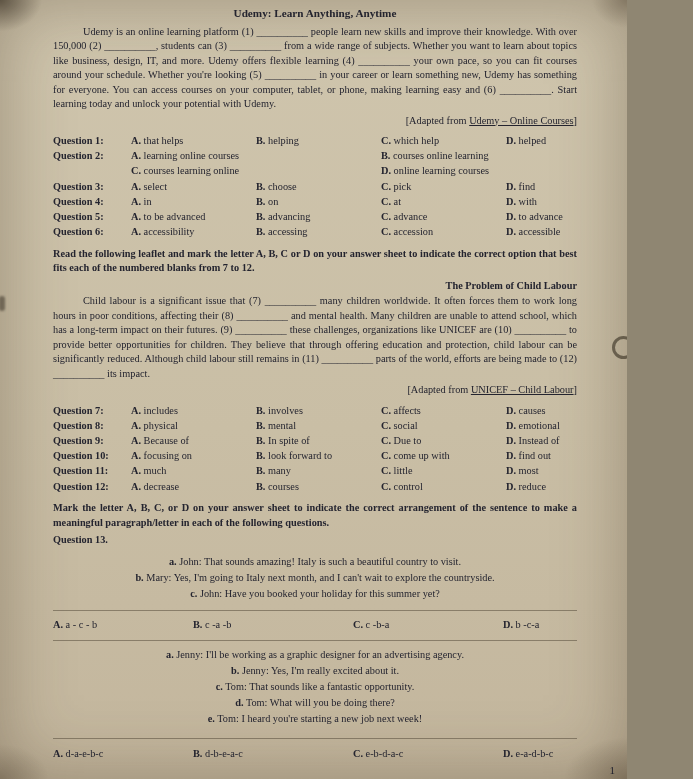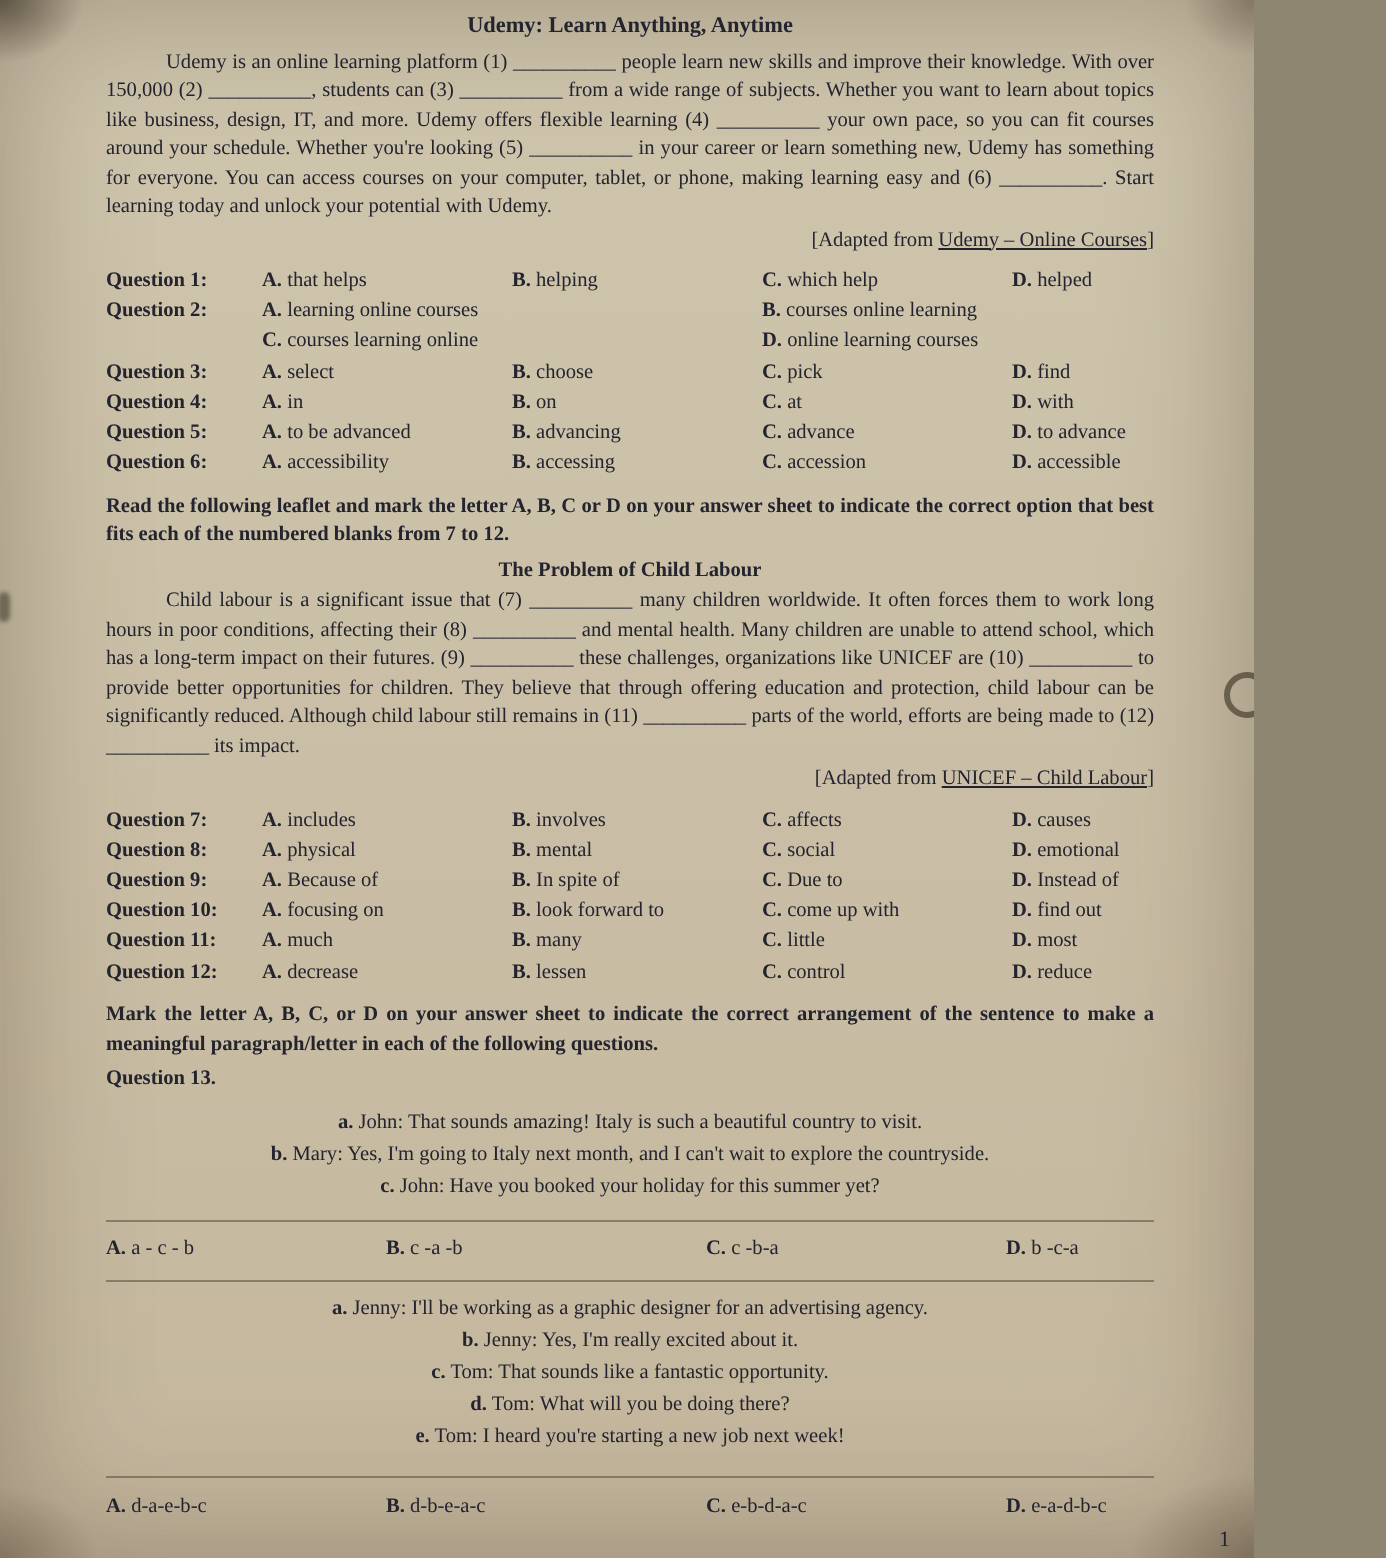--- a/index.html
+++ b/index.html
@@ -18,21 +18,21 @@
   .paper{position:absolute;inset:0;padding:5px 50px 0 53px;font-size:10.3px;line-height:14.5px;}
   .u{text-decoration:underline;}
   .title{text-align:center;font-weight:bold;font-size:11.2px;margin:1px 0 4px;}
   .para{text-align:justify;text-indent:30px;margin:0;}
   .source{text-align:right;margin:2px 0 6px;}
   .qrow{display:flex;line-height:13.4px;margin:0 0 1.8px;white-space:nowrap;}
   .ql{flex:0 0 78px;font-weight:bold;}
   .qo{flex:0 0 125px;}
   .qo.w{flex:0 0 250px;}
   .instr{font-weight:bold;text-align:justify;margin:8px 0 3px;}
-  .h2{text-align:center;font-weight:bold;margin:1px 0 1px;}
+  .h2{text-align:right;font-weight:bold;margin:1px 0 1px;}
   .qlabel{font-weight:bold;margin-top:3px;}
   .sblock{margin-top:7px;}
   .sline{margin-bottom:1.6px;text-align:center;}
   .arow{display:flex;white-space:nowrap;}
   .ao{flex:0 0 140px;}
   .ao.c2{flex:0 0 160px;}
   .ao.c3{flex:0 0 150px;}
   .ao.c4{flex:1 1 auto;}
   .answers13{border-top:1px solid rgba(75,66,50,.5);border-bottom:1px solid rgba(75,66,50,.5);margin-top:9px;padding:7px 0 7px;}
   .answers14{border-top:1px solid rgba(75,66,50,.5);margin-top:11px;padding:8px 0 5px;}
@@ -146,21 +146,21 @@
     <div class="qrow">
       <span class="ql">Question 11:</span>
       <span class="qo"><b>A.</b> <span>much</span></span>
       <span class="qo"><b>B.</b> <span>many</span></span>
       <span class="qo"><b>C.</b> <span>little</span></span>
       <span class="qo"><b>D.</b> <span>most</span></span>
     </div>
     <div class="qrow">
       <span class="ql">Question 12:</span>
       <span class="qo"><b>A.</b> <span>decrease</span></span>
-      <span class="qo"><b>B.</b> <span>lessen</span></span>
+      <span class="qo"><b>B.</b> <span>courses</span></span>
       <span class="qo"><b>C.</b> <span>control</span></span>
       <span class="qo"><b>D.</b> <span>reduce</span></span>
     </div>
 
     <div class="instr">Mark the letter A, B, C, or D on your answer sheet to indicate the correct arrangement of the sentence to make a meaningful paragraph/letter in each of the following questions.</div>
 
     <div class="qlabel">Question 13.</div>
     <div class="sblock">
       <div class="sline"><b>a.</b> <span>John: That sounds amazing! Italy is such a beautiful country to visit.</span></div>
       <div class="sline"><b>b.</b> <span>Mary: Yes, I'm going to Italy next month, and I can't wait to explore the countryside.</span></div>

